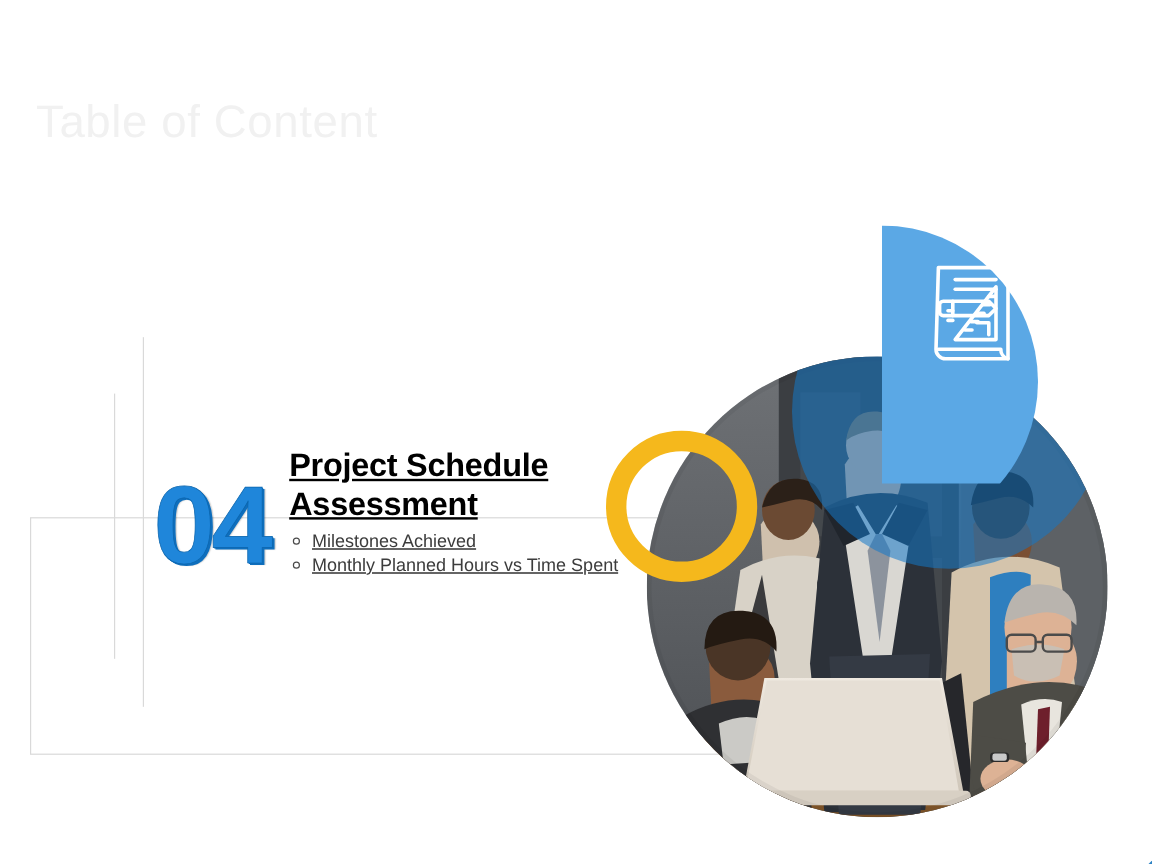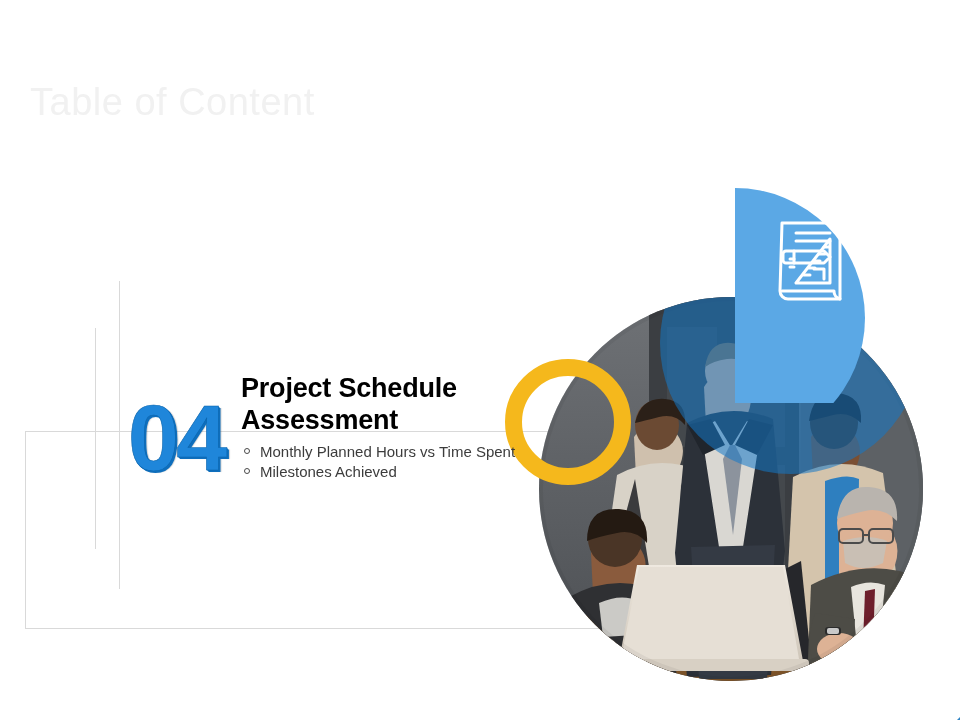--- a/index.html
+++ b/index.html
@@ -69,20 +69,21 @@
        3px 2px 1px rgba(0,0,0,0.18);
     -webkit-text-stroke: 0.6px #0b65ad;
   }
 
   
   #entry-block {
     position: absolute;
     left: 241px;
     top: 332px;
     width: 275px;
+    text-decoration: underline;
   }
   #entry-heading {
     font-size: 27px;
     font-weight: bold;
     color: #000000;
     line-height: 1.18;
     letter-spacing: -0.2px;
     margin: 0;
   }
   #entry-bullets {
@@ -335,25 +336,25 @@
 
   <div id="accent-ring"></div>
 
   <div id="index-number">04</div>
 
   <div id="entry-block">
     <div id="entry-heading">Project Schedule Assessment</div>
     <ul id="entry-bullets">
       <li>
         <span class="bullet-marker"></span>
-        <span>Monthly Planned Hours vs Time Spent</span>
+        <span>Milestones Achieved</span>
       </li>
       <li>
         <span class="bullet-marker"></span>
-        <span>Milestones Achieved</span>
+        <span>Monthly Planned Hours vs Time Spent</span>
       </li>
     </ul>
   </div>
 
   <div id="page-badge">
     <div class="tri"></div>
     <div class="num">12</div>
   </div>
 
 </div>

